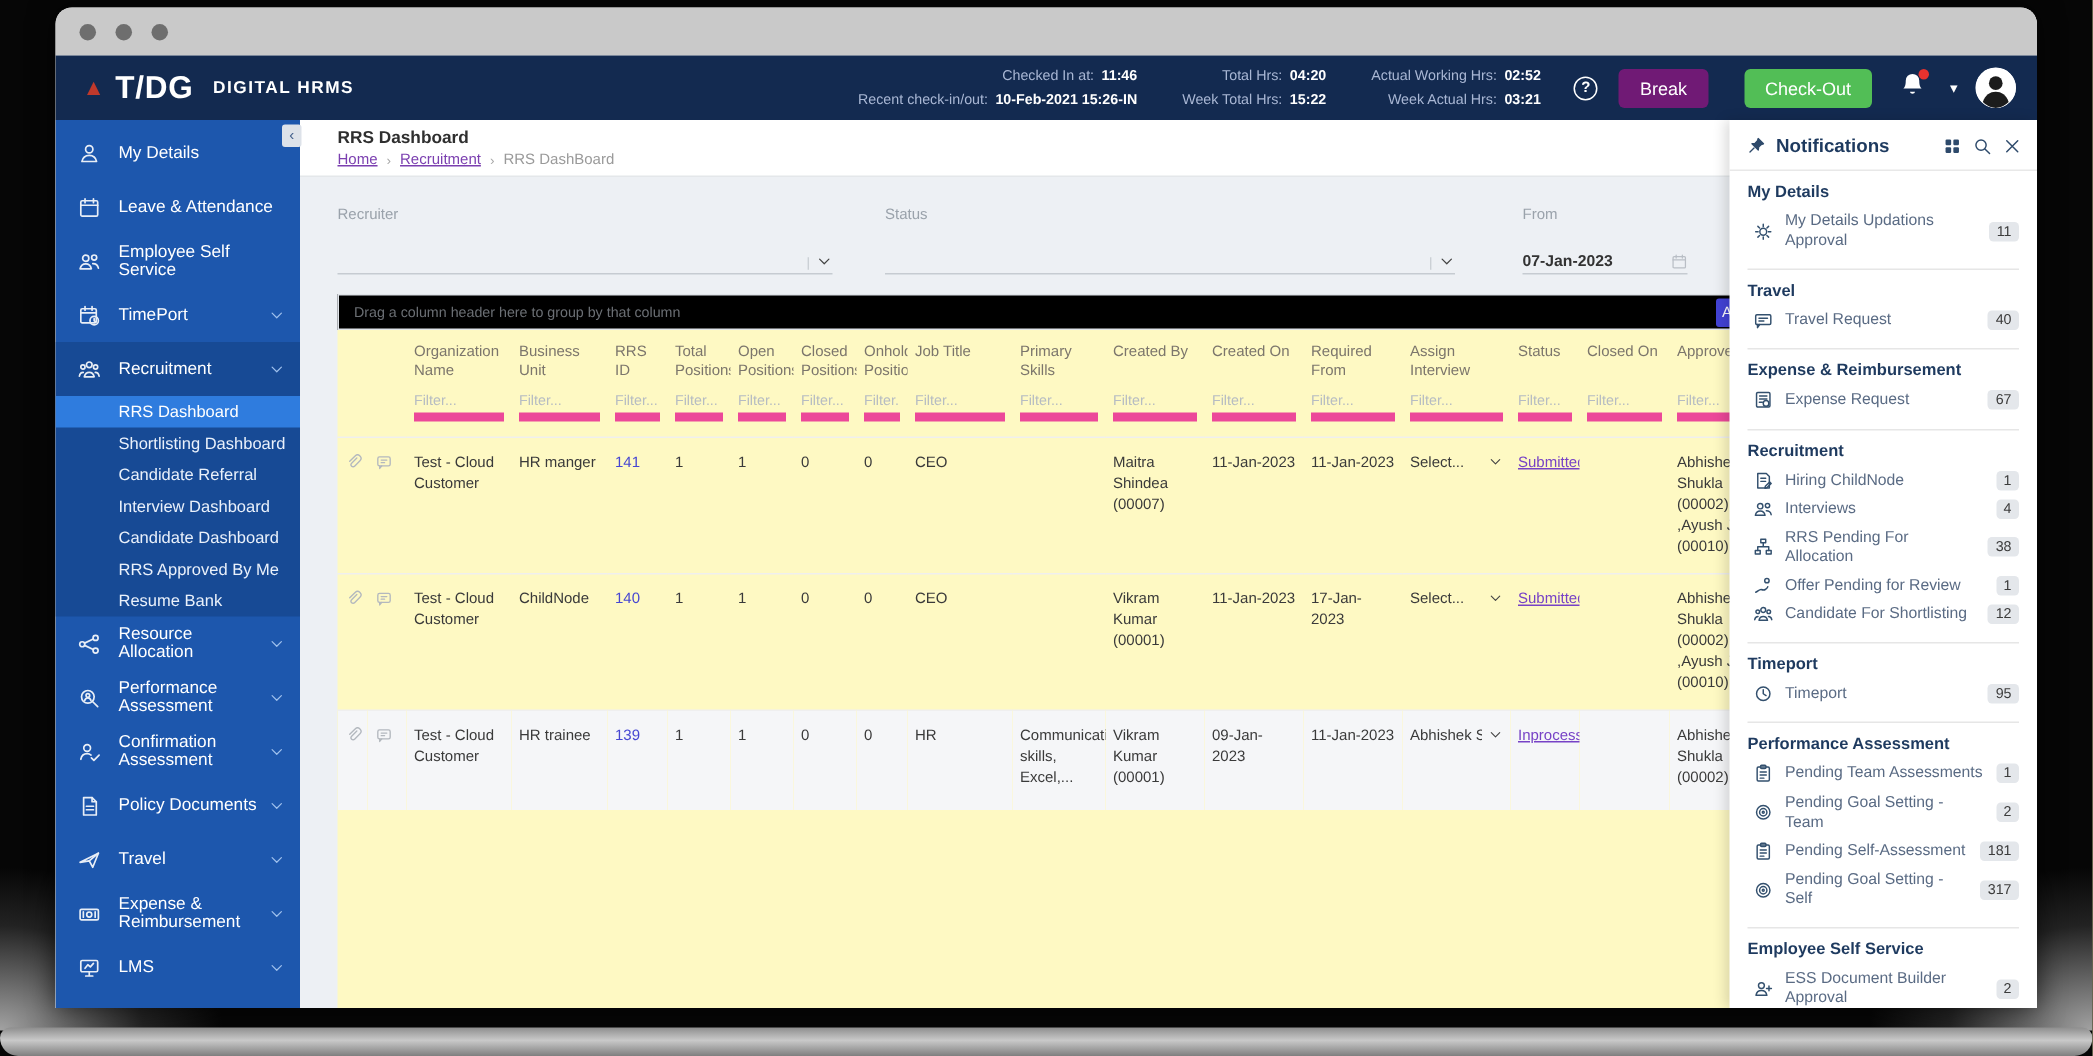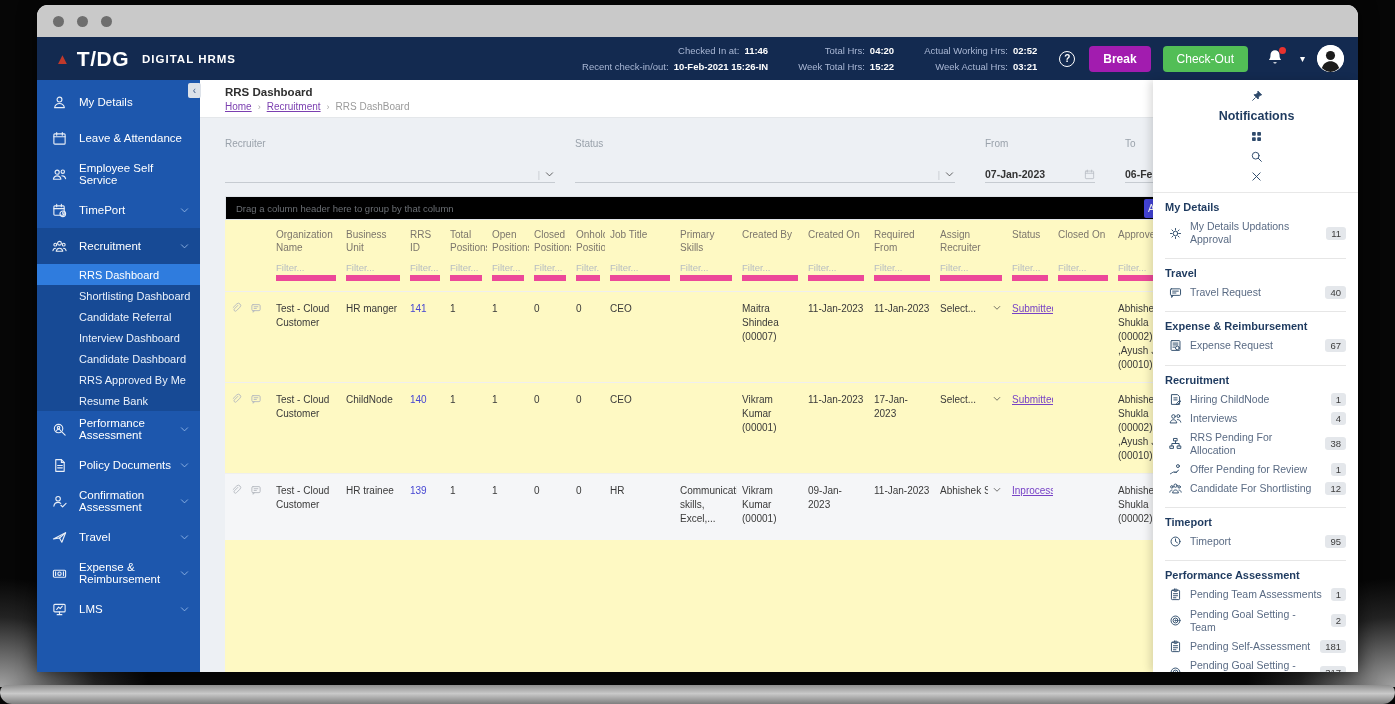--- a/index.html
+++ b/index.html
@@ -16,21 +16,21 @@
   .logo { display:flex; align-items:center; gap:7px; }
   .logo-tri { color:#c0392b; font-size:15px; line-height:1; }
   .logo-mark { font-size:21px; font-weight:bold; letter-spacing:.5px; }
   .logo-text { font-size:11.5px; font-weight:bold; letter-spacing:1px; margin-left:6px; }
   .checkin { margin-left:auto; display:flex; gap:30px; margin-right:22px; }
   .ci-row { display:flex; justify-content:flex-end; gap:5px; font-size:9.5px; line-height:1.65; }
   .ci-label { color:#a9b7d4; }
   .ci-value { color:#fff; font-weight:bold; }
   .help-circle { width:16px; height:16px; border-radius:50%; border:1.6px solid #fff; color:#fff; font-size:10px; font-weight:bold; display:flex; align-items:center; justify-content:center; margin-right:14px; cursor:pointer; }
   .btn { border:none; border-radius:4px; color:#fff; font-size:12px; padding:6px 14px; cursor:pointer; font-family:inherit; }
-  .btn-break { background:#a21caf; margin-right:12px;font-weight:bold; }
+  .btn-break { background:#701a75; margin-right:24px; }
   .btn-checkout { background:#52be56; margin-right:18px; }
   .bell-wrap { position:relative; margin-right:16px; cursor:pointer; }
   .bell-wrap .icn { width:18px; height:18px; color:#fff; }
   .bell-dot { position:absolute; top:-1px; right:-2px; width:7px; height:7px; background:#e8322e; border-radius:50%; }
   .hdr-caret { color:#fff; font-size:10px; margin-right:12px; cursor:pointer; }
   .avatar { width:27px; height:27px; border-radius:50%; background:#fff; overflow:hidden; cursor:pointer; display:flex; align-items:center; justify-content:center; }
 
   
   .app-body { position:relative; height:592px; display:flex; background:#edf0f4; }
 
@@ -48,21 +48,21 @@
   
   .main { flex:1; display:flex; flex-direction:column; min-width:0; }
   .crumbbar { background:#fff; padding:6px 0 5px 25px; border-bottom:1px solid #e4e7ea; }
   .page-title { font-size:11.5px; font-weight:bold; color:#2f2f2f; }
   .crumbs { margin-top:3px; font-size:10px; color:#9a9a9a; display:flex; gap:6px; align-items:center; }
   .crumb-link { color:#7b3fb0; text-decoration:underline; cursor:pointer; }
   .crumb-sep { color:#a8a8a8; font-size:9px; }
   .content { flex:1; padding:20px 0 0 25px; position:relative; overflow:hidden; }
 
   
-  .filters { display:flex; gap:10px; }
+  .filters { display:flex; gap:25px; }
   .field { position:relative; }
   .f-label { font-size:10px; color:#9aa2ab; }
   .f-line { margin-top:16px; border-bottom:1px solid #c6cbd1; height:18px; display:flex; align-items:flex-end; justify-content:flex-end; gap:4px; padding-bottom:2px; }
   .f-line.has-val { justify-content:space-between; }
   .f-val { font-size:10.5px; font-weight:bold; color:#333; }
   .f-tick { color:#c4c9cf; font-size:9px; }
   .f-caret { width:11px; height:11px; color:#444; }
   .cal-ic { width:11px; height:11px; color:#b9bec5; }
   .w-rec { width:330px; margin-right:10px; }
   .w-sta { width:380px; margin-right:20px; }
@@ -83,21 +83,21 @@
   tbody tr:nth-child(3) { background:#f5f6f8; }
   .row-ic { width:12px; height:12px; color:#b3b8be; }
   .lnk-blue { color:#4646d2; cursor:pointer; text-decoration:none; }
   .lnk-purple { color:#7742c6; cursor:pointer; text-decoration:underline; }
   .recruiter-cell { display:flex; align-items:flex-start; gap:4px; cursor:pointer; }
   .rec-txt { flex:1; white-space:nowrap; overflow:hidden; }
   .rec-chev { width:10px; height:10px; flex:none; color:#444; margin-top:1px; }
 
   
   .panel { position:absolute; right:0; top:0; bottom:0; width:205px; background:#fff; box-shadow:-3px 0 8px rgba(0,0,0,.14); z-index:5; padding:10px 12px 0 12px; overflow:hidden; }
-  .panel-head { display:flex; align-items:center; gap:7px; padding-bottom:9px; border-bottom:1px solid #e8e8e8; margin:0 -12px; padding-left:12px; padding-right:10px;flex-direction:column; }
+  .panel-head { display:flex; align-items:center; gap:7px; padding-bottom:9px; border-bottom:1px solid #e8e8e8; margin:0 -12px; padding-left:12px; padding-right:10px; }
   .panel-title { font-size:12.5px; font-weight:bold; color:#1e3a5f; flex:1; }
   .panel-head .icn { width:13px; height:13px; color:#2e4a6b; cursor:pointer; }
   .pin-ic { width:12px !important; height:12px !important; }
   .nt-section { padding:8px 0 9px 0; border-bottom:1px solid #e6e6e6; }
   .nt-header { font-size:11px; font-weight:bold; color:#1e3a5f; margin-bottom:4px; }
   .nt-item { display:flex; align-items:center; gap:8px; padding:3px 0 3px 4px; cursor:pointer; }
   .nt-ic { width:13px; height:13px; color:#33506e; flex:none; }
   .nt-label { font-size:10.5px; color:#5a6b84; flex:1; line-height:1.25; }
   .nt-badge { background:#e4e7eb; border-radius:3px; font-size:9.5px; color:#3c3c3c; padding:1px 5px; min-width:14px; text-align:center; flex:none; }
 
@@ -251,47 +251,59 @@
               </div>
               <div class="sb-sub">
                 <span>RRS Approved By Me</span>
               </div>
               <div class="sb-sub">
                 <span>Resume Bank</span>
               </div>
             </div>
             <div class="sb-item">
               <svg class="icn " viewBox="0 0 16 16">
+                <circle cx="3" cy="8" r="1.8"></circle>
+                <circle cx="12.5" cy="3.5" r="1.8"></circle>
+                <circle cx="12.5" cy="12.5" r="1.8"></circle>
+                <path d="M4.7 7.2l6.1-2.9M4.7 8.8l6.1 2.9"></path>
+              </svg>
+              <span class="sb-label">Resource Allocation</span>
+              <svg class="icn sb-chev" viewBox="0 0 16 16">
+                <path d="M3.5 5.5L8 10l4.5-4.5"></path>
+              </svg>
+            </div>
+            <div class="sb-item">
+              <svg class="icn " viewBox="0 0 16 16">
                 <circle cx="7" cy="7" r="4.5"></circle>
                 <path d="M10.5 10.5L14 14"></path>
                 <circle cx="7" cy="6" r="1.3"></circle>
                 <path d="M4.8 9.5c.4-1.2 1.2-1.8 2.2-1.8s1.8.6 2.2 1.8"></path>
               </svg>
               <span class="sb-label">Performance Assessment</span>
               <svg class="icn sb-chev" viewBox="0 0 16 16">
                 <path d="M3.5 5.5L8 10l4.5-4.5"></path>
               </svg>
             </div>
             <div class="sb-item">
               <svg class="icn " viewBox="0 0 16 16">
-                <path d="M4 1.8h6l3 3v9.4H4z"></path>
-                <path d="M10 1.8v3h3M6 8h5M6 10.5h5"></path>
-              </svg>
-              <span class="sb-label">Policy Documents</span>
-              <svg class="icn sb-chev" viewBox="0 0 16 16">
-                <path d="M3.5 5.5L8 10l4.5-4.5"></path>
-              </svg>
-            </div>
-            <div class="sb-item">
-              <svg class="icn " viewBox="0 0 16 16">
                 <circle cx="6.5" cy="5" r="2.4"></circle>
                 <path d="M2 13c.5-2.6 2.3-4 4.5-4 1 0 2 .3 2.8 1"></path>
                 <path d="M9.5 12l1.8 1.8L15 10"></path>
               </svg>
               <span class="sb-label">Confirmation Assessment</span>
+              <svg class="icn sb-chev" viewBox="0 0 16 16">
+                <path d="M3.5 5.5L8 10l4.5-4.5"></path>
+              </svg>
+            </div>
+            <div class="sb-item">
+              <svg class="icn " viewBox="0 0 16 16">
+                <path d="M4 1.8h6l3 3v9.4H4z"></path>
+                <path d="M10 1.8v3h3M6 8h5M6 10.5h5"></path>
+              </svg>
+              <span class="sb-label">Policy Documents</span>
               <svg class="icn sb-chev" viewBox="0 0 16 16">
                 <path d="M3.5 5.5L8 10l4.5-4.5"></path>
               </svg>
             </div>
             <div class="sb-item">
               <svg class="icn " viewBox="0 0 16 16">
                 <path d="M1.5 9.5L14.5 3l-4 10-2.5-4.5z"></path>
                 <path d="M8 8.5L14.5 3"></path>
               </svg>
               <span class="sb-label">Travel</span>
@@ -411,21 +423,21 @@
                     <th><span>RRS ID</span></th>
                     <th><span>Total Positions</span></th>
                     <th><span>Open Positions</span></th>
                     <th><span>Closed Positions</span></th>
                     <th><span>Onhold Positions</span></th>
                     <th><span>Job Title</span></th>
                     <th><span>Primary Skills</span></th>
                     <th><span>Created By</span></th>
                     <th><span>Created On</span></th>
                     <th><span>Required From</span></th>
-                    <th><span>Assign Recruiter</span></th>
+                    <th><span>Assign Interview</span></th>
                     <th><span>Status</span></th>
                     <th><span>Closed On</span></th>
                     <th><span>Approved By</span></th>
                   </tr>
                   <tr class="tf-row">
                     <th></th>
                     <th></th>
                     <th><input class="col-filter" placeholder="Filter..." style=""></th>
                     <th><input class="col-filter" placeholder="Filter..." style=""></th>
                     <th><input class="col-filter" placeholder="Filter..." style=""></th>

